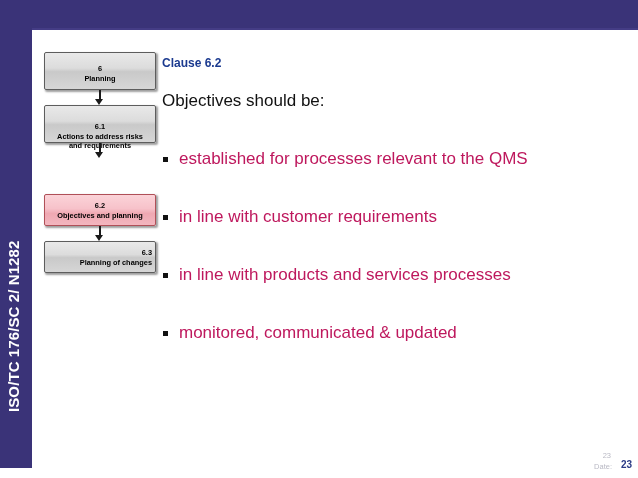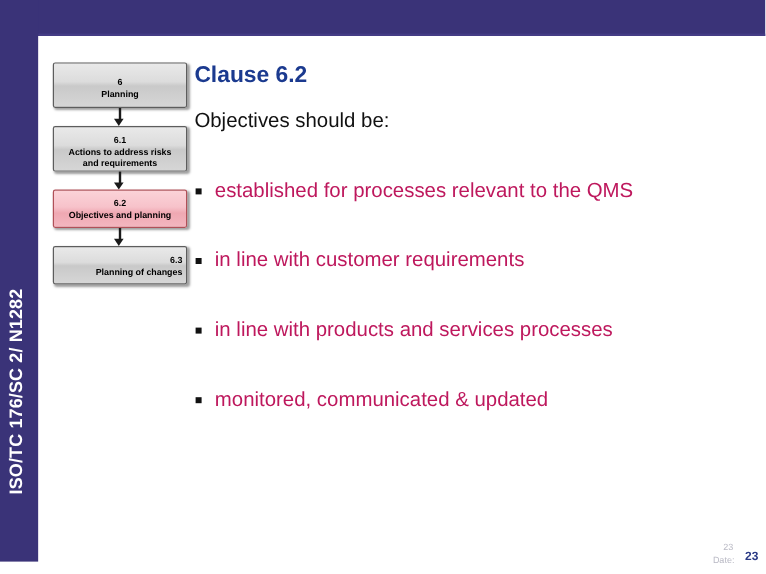--- a/index.html
+++ b/index.html
@@ -94,25 +94,26 @@
     color: #000000;
     font-size: 7.4px;
     font-weight: bold;
     line-height: 9.6px;
     text-align: center;
     padding: 5px 3px;
   }
   .node.highlight {
     border-color: #b05058;
     background: linear-gradient(to bottom, #fbd3d8 0%, #f7c2ca 45%, #efa8b2 62%, #f3b6bf 100%);
+    margin-top: 36px;
   }
   .node-line { display: block; }
 
   .node.n6 { height: 38px; padding-top: 11px; }
-  .node.n61 { height: 38px; padding-top: 6px; }
+  .node.n61 { height: 38px; padding-top: 16px; }
   .node.n62 { height: 32px; padding-top: 6px; }
   .node.n63 { height: 32px; padding-top: 6px; text-align: right; }
 
   
   .connector {
     position: relative;
     width: 112px;
     height: 15px;
   }
   .connector .shaft {
@@ -137,21 +138,21 @@
   
   .body-area {
     position: absolute;
     left: 130px;
     top: 22px;
     width: 462px;
   }
 
   .clause-title {
     color: #1b3a8f;
-    font-size: 19px;
+    font-size: 12px;
     font-weight: bold;
     line-height: 22px;
     margin: 0 0 16px 0;
   }
 
   .lead {
     color: #111111;
     font-size: 17px;
     line-height: 22px;
     margin: 0 0 14px 0;

